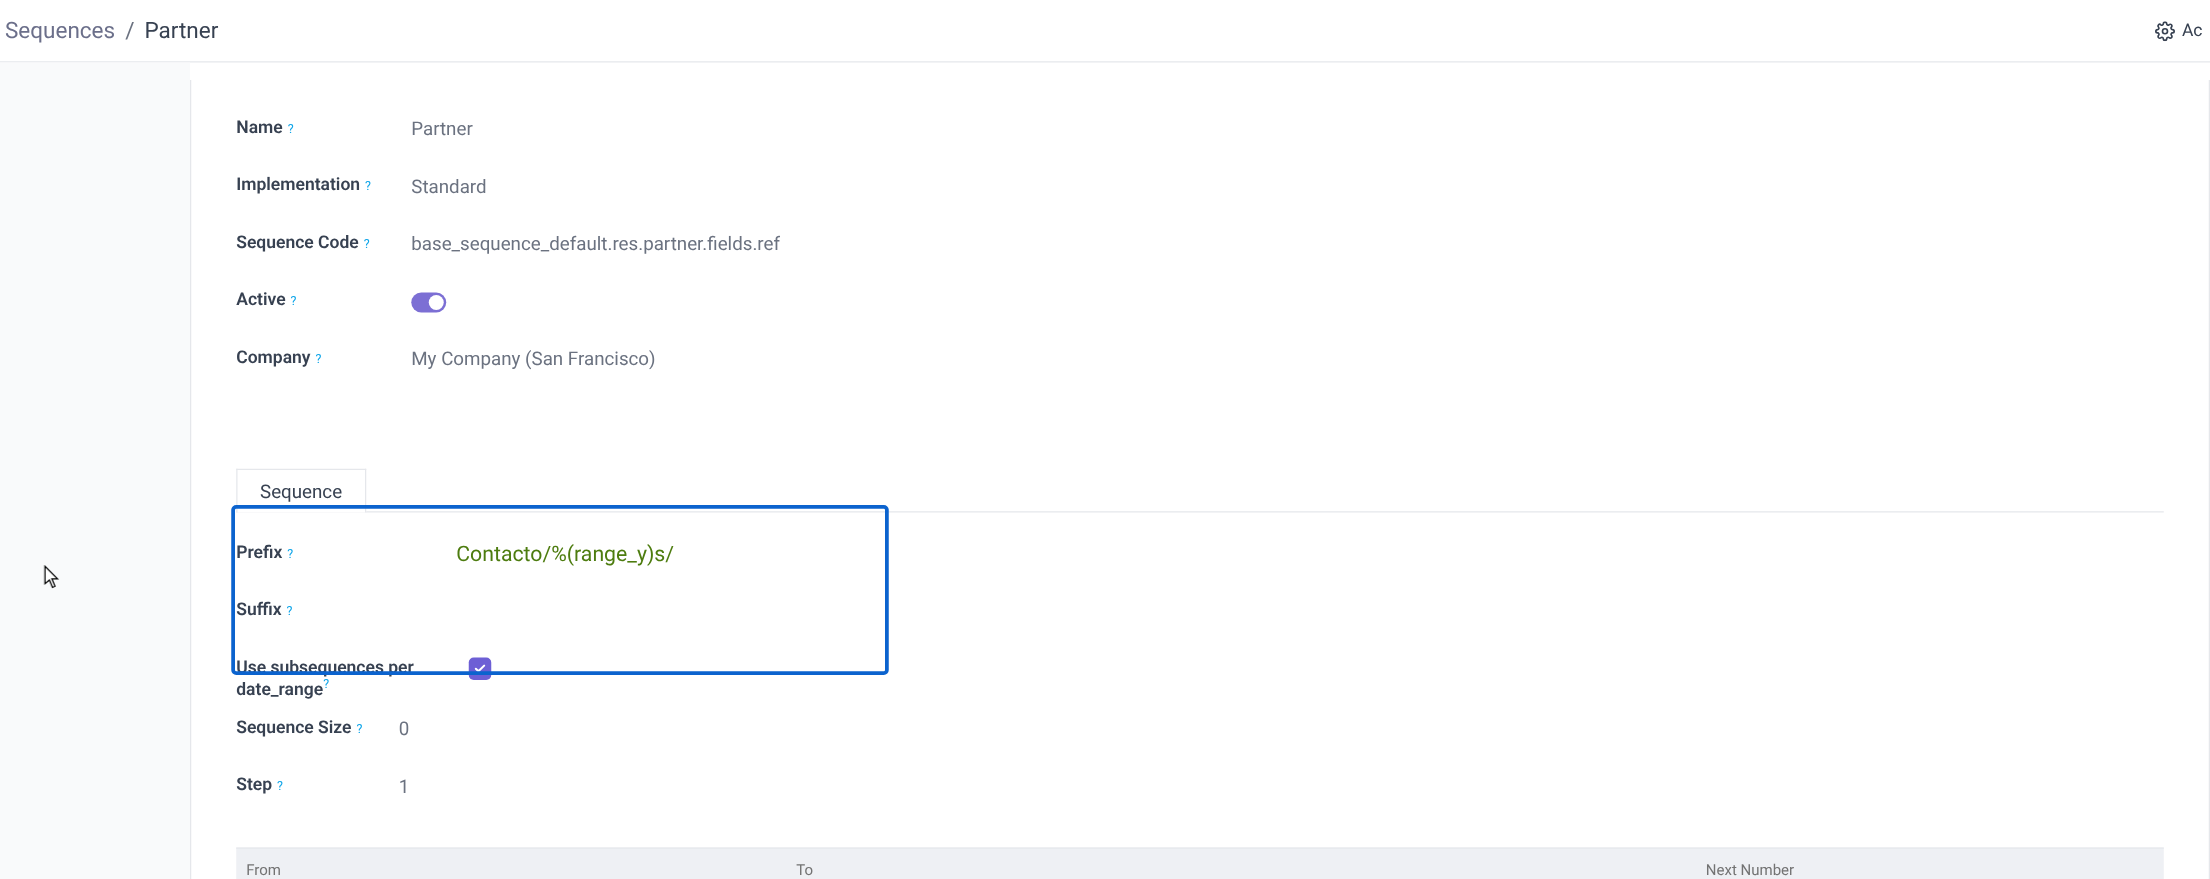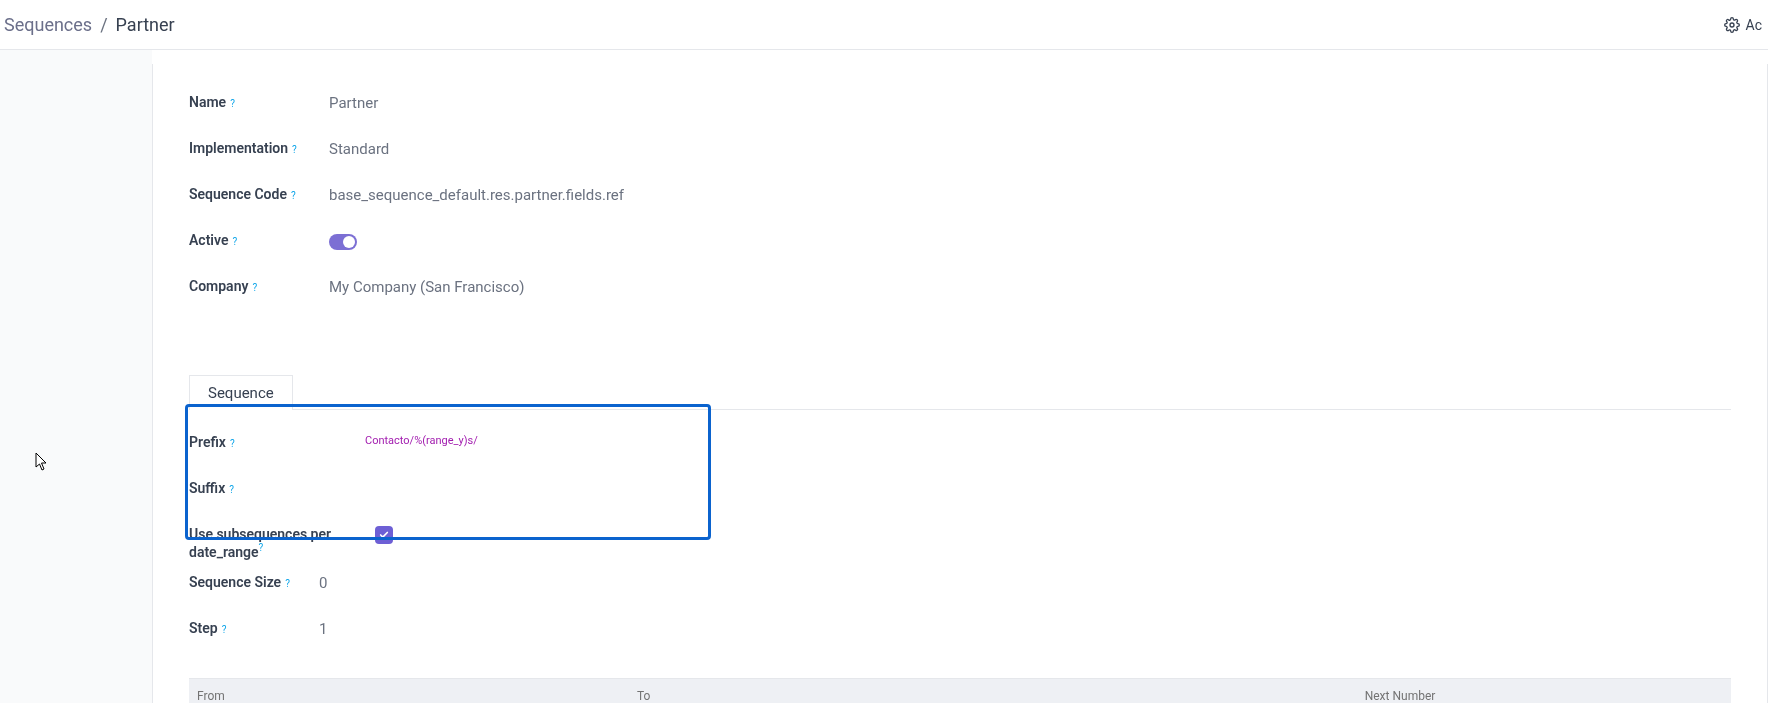--- a/index.html
+++ b/index.html
@@ -42,21 +42,21 @@
       padding: 30px 36px 40px 36px;
       position: relative;
     }
     .row { display: flex; flex-direction: column; }
     .col { flex: 1; }
 
     .field-group { display: flex; align-items: flex-start; margin-bottom: 14px; min-height: 32px;}
     .label-cell { width: 140px; font-weight: 600; color: #374151; display: flex; align-items: baseline; gap: 4px;}
     .label-cell .q { color: #0ea5e9; font-size: 10px; vertical-align: super; font-weight: 400; }
     .val-cell { flex: 1; color: #6b7280; font-size: 15px; }
-    .val-input { flex:1; color:#a21caf; font-size:11px; }
+    .val-input { flex:1; color:#4d7c0f; font-size:17px; }
 
     .tabs {
       margin-top: 50px;
       border-bottom: 1px solid #e5e7eb;
       display: flex;
     }
     .tab {
       border: 1px solid #e5e7eb;
       border-bottom: none;
       padding: 8px 18px;

